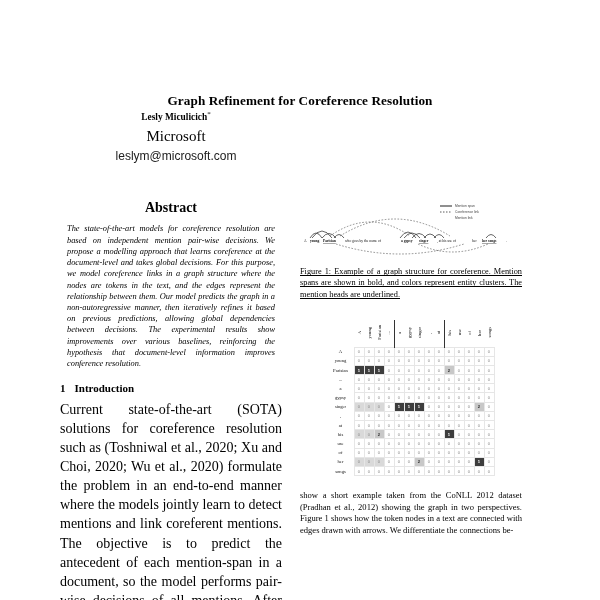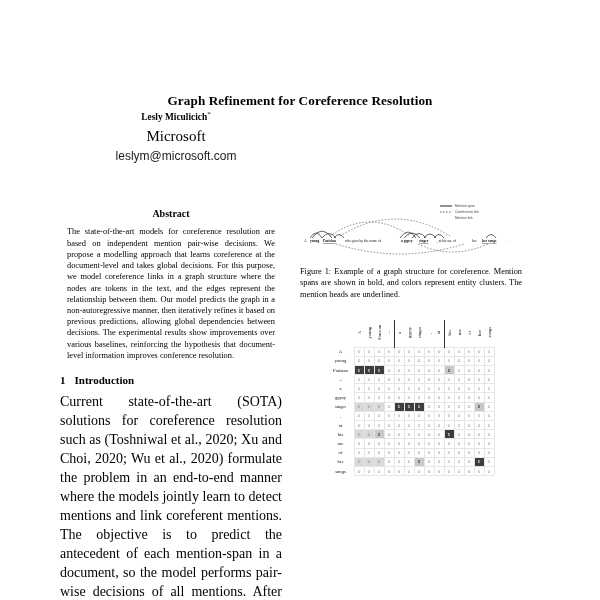--- a/index.html
+++ b/index.html
@@ -65,31 +65,32 @@
     padding: 0 60px;
     gap: 18px;
     box-sizing: border-box;
   }
   .col {
     width: 222px;
     flex: 0 0 222px;
   }
   .abstract-head {
     text-align: center;
-    font-size: 10px;
+    font-size: 14px;
     font-weight: bold;
-    margin: 16px 0 7px 0;
+    margin: 8px 0 7px 0;
   }
   .abs-body {
     font-size: 8.35px;
     line-height: 1.345;
     text-align: justify;
     margin: 0;
     padding: 0 7px;
     hyphens: auto;
+    font-style: italic;
   }
   .section-head {
     font-size: 11px;
     font-weight: bold;
     margin: 13px 0 6px 0;
     display: flex;
     gap: 9px;
   }
   .body-text {
     font-size: 14px;
@@ -107,20 +108,21 @@
     height: 68px;
     width: 100%;
     overflow: hidden;
   }
   .fig1-svg { display: block; }
   .caption {
     font-size: 8.3px;
     line-height: 1.33;
     text-align: justify;
     margin: 6px 0 0 0;
+    text-decoration: underline;
   }
   
   .fig2-wrap {
     margin-top: 20px;
   }
   .matrix {
     border-collapse: collapse;
     margin: 0 auto;
     font-size: 4.1px;
     font-family: "Liberation Sans", sans-serif;
@@ -529,15 +531,16 @@
                 <td class="cell bdr-l">0</td>
                 <td class="cell">0</td>
                 <td class="cell">0</td>
                 <td class="cell">0</td>
                 <td class="cell">0</td>
               </tr>
             </tbody>
         </table>
       </div>
 
+      <p class="tail-text">show a short example taken from the CoNLL 2012 dataset (Pradhan et al., 2012) showing the graph in two perspectives. Figure 1 shows how the token nodes in a text are connected with edges drawn with arrows. We differentiate the connections be-</p>
     </div>
   </div>
 </div>
 
 </body></html>

